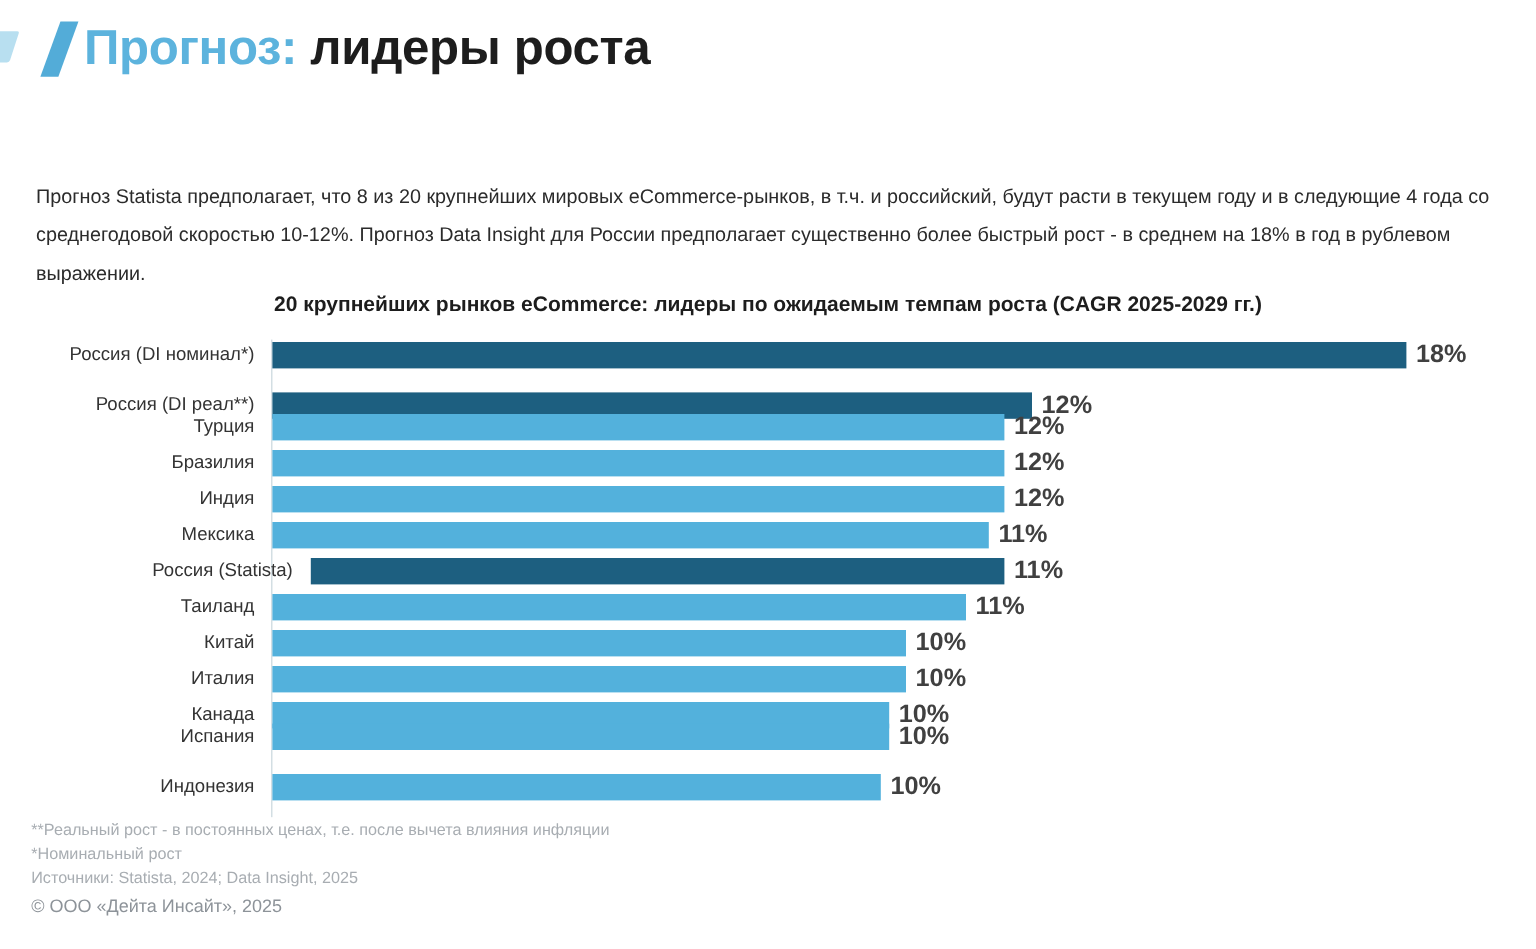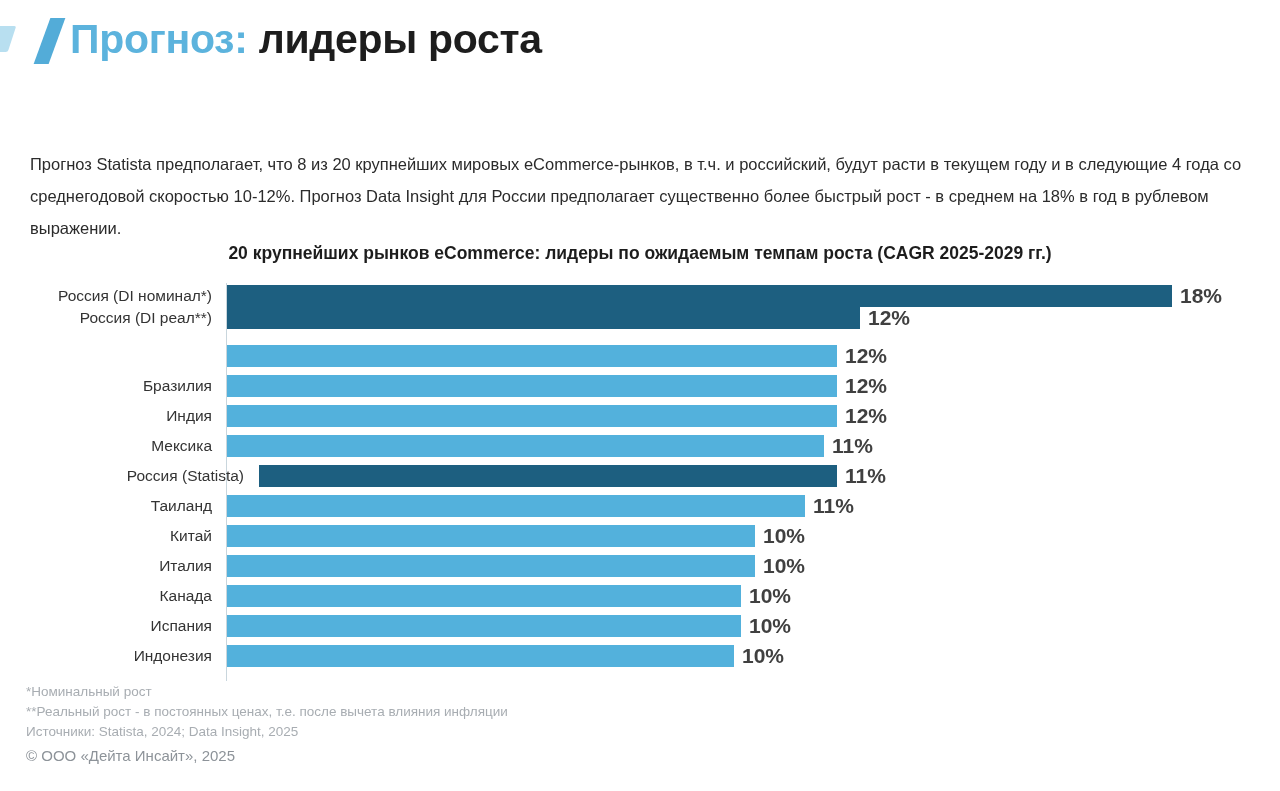--- a/index.html
+++ b/index.html
@@ -181,26 +181,27 @@
 <div class="chart-block">
   <div class="chart-title">20 крупнейших рынков eCommerce: лидеры по ожидаемым темпам роста (CAGR 2025-2029 гг.)</div>
   <div class="plot-area">
     <div class="axis-line"></div>
     <div id="bars-container">
         <div class="bar-row" style="top: 2px;">
           <div class="cat-label">Россия (DI номинал*)</div>
           <div class="bar dark" style="width: 945px;"></div>
           <div class="val-label" style="left: 1180px;">18%</div>
         </div>
-        <div class="bar-row" style="top: 24px;">
+        <div class="bar-row" style="top: 44px;">
           <div class="cat-label">Россия (DI реал**)</div>
           <div class="bar dark" style="width: 633px;"></div>
           <div class="val-label" style="left: 868px;">12%</div>
         </div>
         <div class="bar-row" style="top: 62px;">
+          <div class="cat-label">Турция</div>
           <div class="bar light" style="width: 610px;"></div>
           <div class="val-label" style="left: 845px;">12%</div>
         </div>
         <div class="bar-row" style="top: 92px; text-decoration: underline;">
           <div class="cat-label">Бразилия</div>
           <div class="bar light" style="width: 610px;"></div>
           <div class="val-label" style="left: 845px;">12%</div>
         </div>
         <div class="bar-row" style="top: 122px;">
           <div class="cat-label">Индия</div>
@@ -230,34 +231,34 @@
         <div class="bar-row" style="top: 272px;">
           <div class="cat-label">Италия</div>
           <div class="bar light" style="width: 528px;"></div>
           <div class="val-label" style="left: 763px;">10%</div>
         </div>
         <div class="bar-row" style="top: 302px;">
           <div class="cat-label">Канада</div>
           <div class="bar light" style="width: 514px;"></div>
           <div class="val-label" style="left: 749px;">10%</div>
         </div>
-        <div class="bar-row" style="top: 332px;">
+        <div class="bar-row" style="top: 320px;">
           <div class="cat-label">Испания</div>
           <div class="bar light" style="width: 514px;"></div>
           <div class="val-label" style="left: 749px;">10%</div>
         </div>
         <div class="bar-row" style="top: 362px;">
           <div class="cat-label">Индонезия</div>
           <div class="bar light" style="width: 507px;"></div>
           <div class="val-label" style="left: 742px;">10%</div>
         </div>
       </div>
   </div>
 </div>
 
 <div class="footnotes">
   <div id="footnotes-list">
+      <div class="footnote">**Реальный рост - в постоянных ценах, т.е. после вычета влияния инфляции</div>
       <div class="footnote">*Номинальный рост</div>
-      <div class="footnote">**Реальный рост - в постоянных ценах, т.е. после вычета влияния инфляции</div>
       <div class="footnote">Источники: Statista, 2024; Data Insight, 2025</div>
     </div>
   <div class="footnote copyright">© ООО «Дейта Инсайт», 2025</div>
 </div>
 
 </body></html>

